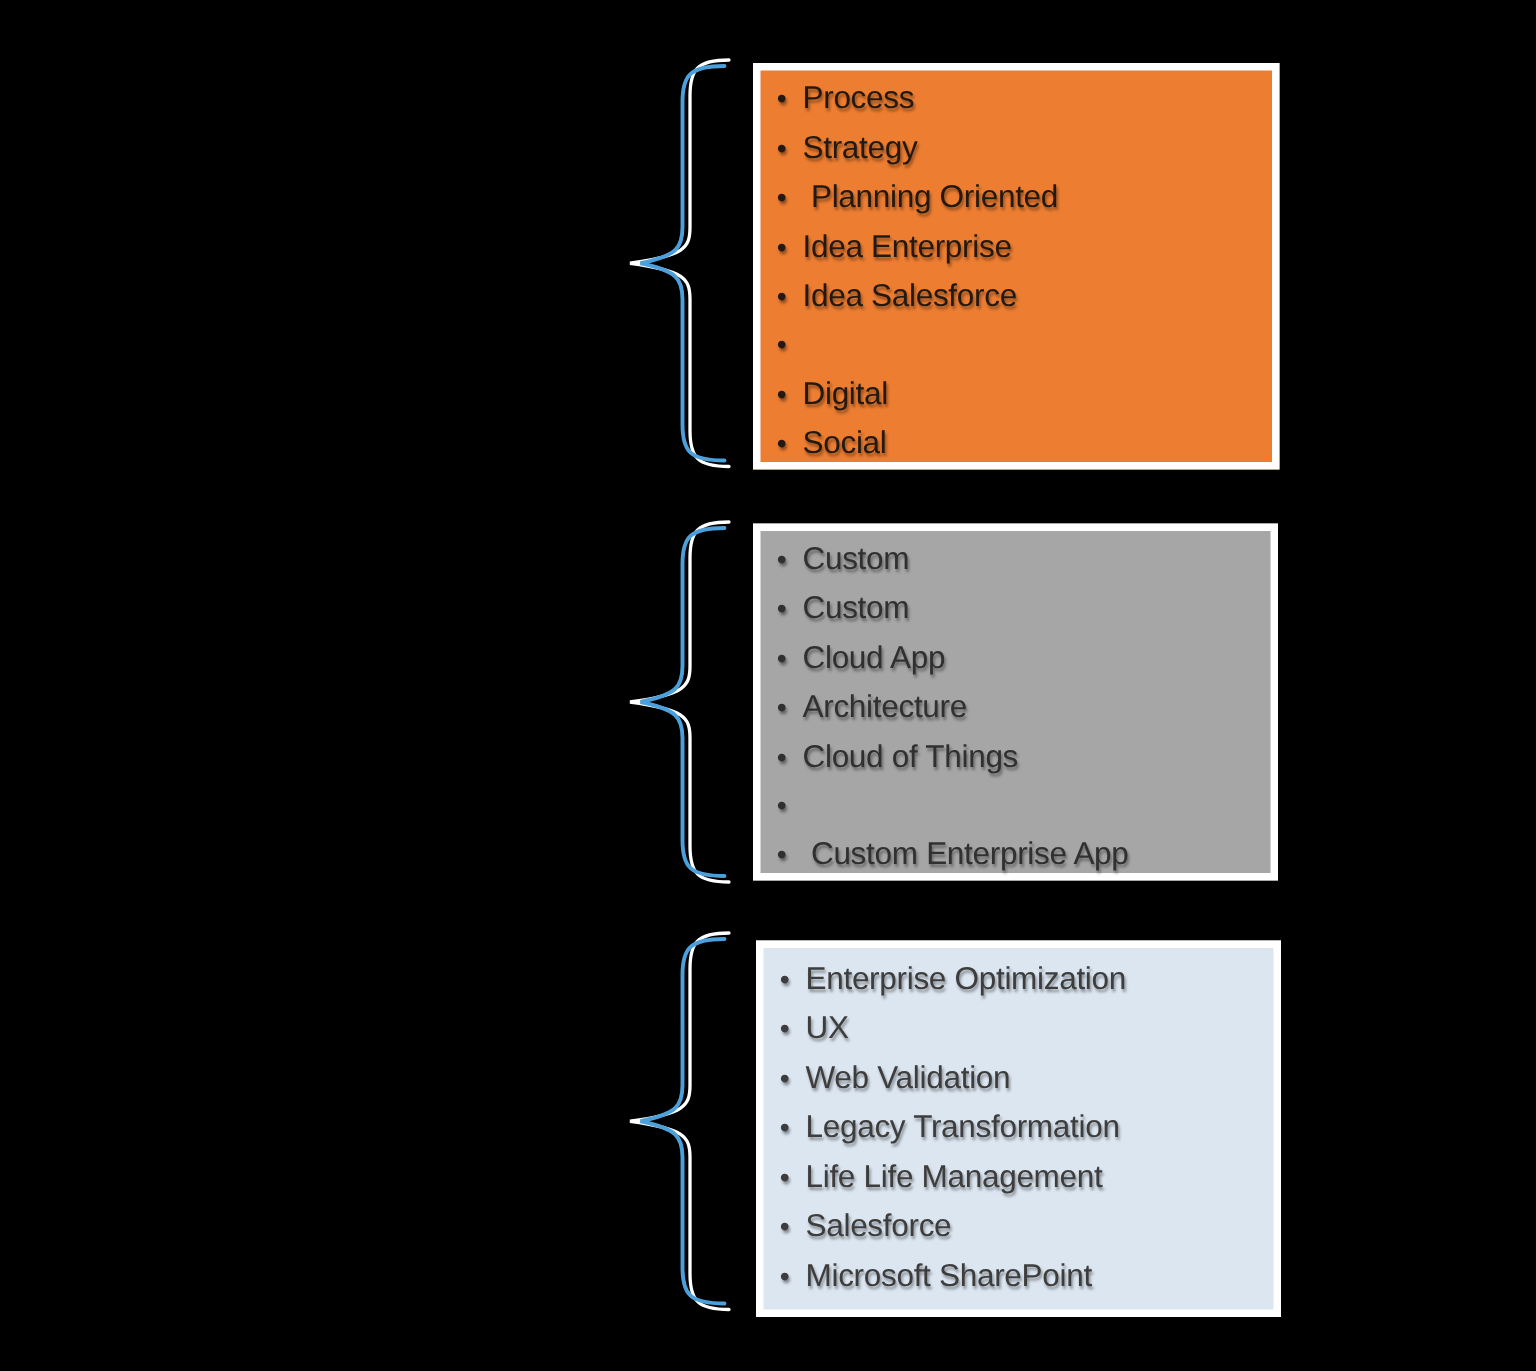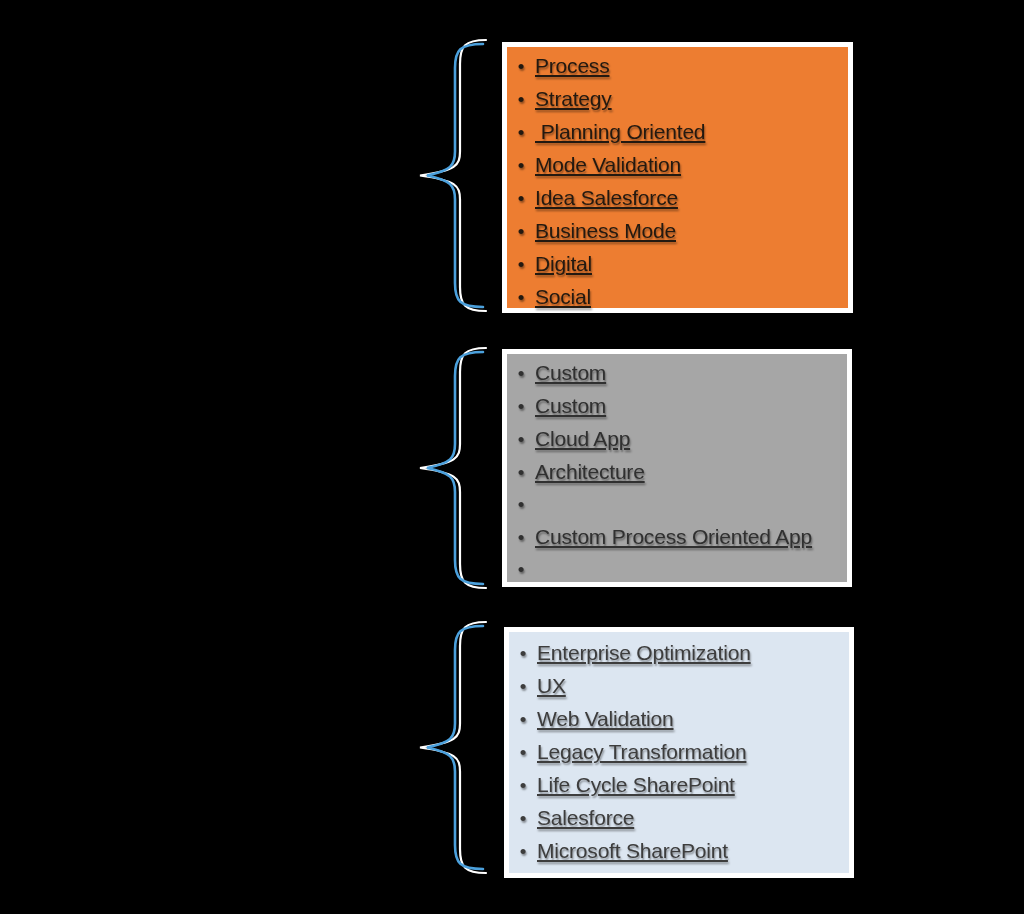--- a/index.html
+++ b/index.html
@@ -37,21 +37,21 @@
     letter-spacing:-0.2px;
     text-shadow:1px 2px 2px rgba(0,0,0,0.40);
   }
   .bullet{
     flex:0 0 14px;
     width:14px;
     margin-right:7px;
     text-align:center;
     font-size:19px;
   }
-  .item-text{white-space:pre;text-decoration:underline;}
+  .item-text{white-space:pre;}
 </style>
 </head>
 <body>
 
 <div class="slide">
 
   <section class="group">
     <span class="brace brace-1"><svg width="70" height="275" viewBox="0 0 70 275">
           <path d="M68,2 C47,2 42,8 42,26 L42,113.5 C42,127.5 38,132.5 2,137.5 C38,142.5 42,147.5 42,161.5 L42,249 C42,267 47,273 68,273" stroke="#FFFFFF" stroke-width="2.2" fill="none" stroke-linecap="round"></path>
           <path d="M65,6 C42,6 37,12 37,30 L37,113.5 C37,127.5 33,132.5 9,137.5 C33,142.5 37,147.5 37,161.5 L37,245 C37,263 42,269 65,269" stroke="#4BA0DC" stroke-width="2.6" fill="none" stroke-linecap="round"></path>
@@ -65,29 +65,28 @@
           <li>
             <span class="bullet">•</span>
             <span class="item-text">Strategy</span>
           </li>
           <li>
             <span class="bullet">•</span>
             <span class="item-text"> Planning Oriented</span>
           </li>
           <li>
             <span class="bullet">•</span>
-            <span class="item-text">Mode Validation</span>
+            <span class="item-text">Idea Enterprise</span>
           </li>
           <li>
             <span class="bullet">•</span>
             <span class="item-text">Idea Salesforce</span>
           </li>
           <li>
             <span class="bullet">•</span>
-            <span class="item-text">Business Mode</span>
           </li>
           <li>
             <span class="bullet">•</span>
             <span class="item-text">Digital</span>
           </li>
           <li>
             <span class="bullet">•</span>
             <span class="item-text">Social</span>
           </li>
         </ul>
@@ -112,27 +111,28 @@
           <li>
             <span class="bullet">•</span>
             <span class="item-text">Cloud App</span>
           </li>
           <li>
             <span class="bullet">•</span>
             <span class="item-text">Architecture</span>
           </li>
           <li>
             <span class="bullet">•</span>
+            <span class="item-text">Cloud of Things</span>
           </li>
           <li>
             <span class="bullet">•</span>
-            <span class="item-text">Custom Process Oriented App</span>
           </li>
           <li>
             <span class="bullet">•</span>
+            <span class="item-text"> Custom Enterprise App</span>
           </li>
         </ul>
     </div>
   </section>
 
   <section class="group">
     <span class="brace brace-3"><svg width="70" height="255" viewBox="0 0 70 255">
           <path d="M68,2 C47,2 42,8 42,26 L42,103.5 C42,117.5 38,122.5 2,127.5 C38,132.5 42,137.5 42,151.5 L42,229 C42,247 47,253 68,253" stroke="#FFFFFF" stroke-width="2.2" fill="none" stroke-linecap="round"></path>
           <path d="M65,6 C42,6 37,12 37,30 L37,103.5 C37,117.5 33,122.5 9,127.5 C33,132.5 37,137.5 37,151.5 L37,225 C37,243 42,249 65,249" stroke="#4BA0DC" stroke-width="2.6" fill="none" stroke-linecap="round"></path>
         </svg></span>
@@ -149,21 +149,21 @@
           <li>
             <span class="bullet">•</span>
             <span class="item-text">Web Validation</span>
           </li>
           <li>
             <span class="bullet">•</span>
             <span class="item-text">Legacy Transformation</span>
           </li>
           <li>
             <span class="bullet">•</span>
-            <span class="item-text">Life Cycle SharePoint</span>
+            <span class="item-text">Life Life Management</span>
           </li>
           <li>
             <span class="bullet">•</span>
             <span class="item-text">Salesforce</span>
           </li>
           <li>
             <span class="bullet">•</span>
             <span class="item-text">Microsoft SharePoint</span>
           </li>
         </ul>

